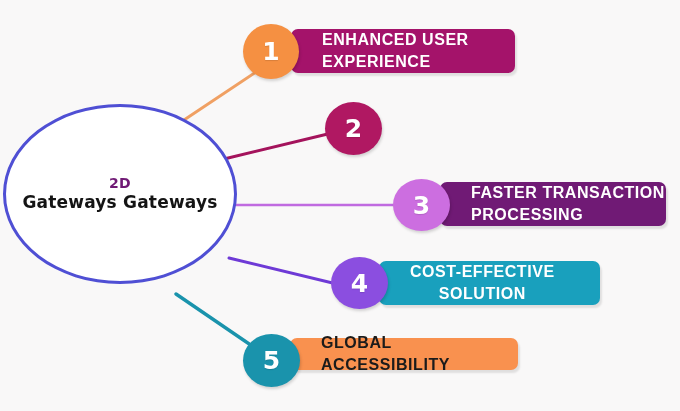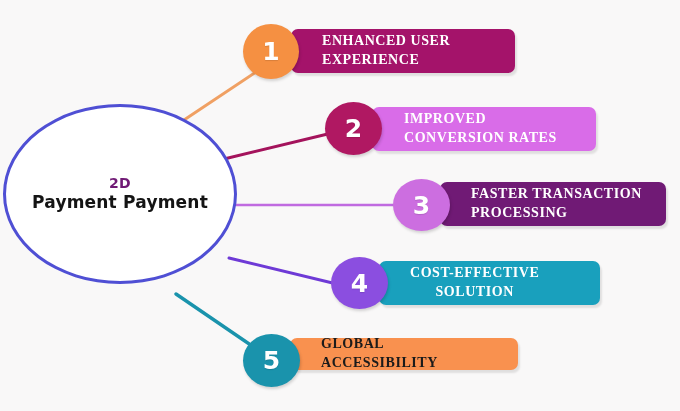--- a/index.html
+++ b/index.html
@@ -64,23 +64,23 @@
   
   .bar {
     position: absolute;
     border-radius: 7px;
     box-sizing: border-box;
     display: flex;
     align-items: center;
     box-shadow: 2px 3px 2px rgba(0,0,0,0.10);
   }
   .bar-label {
-    font-family: Liberation Serif, serif;
+    font-family: Liberation Sans, sans-serif;
     font-weight: bold;
-    font-size: 14px;
+    font-size: 16px;
     letter-spacing: 0.55px;
     line-height: 1.35;
     text-transform: uppercase;
     white-space: pre-line;
   }
   .badge {
     position: absolute;
     border-radius: 50%;
     display: flex;
     align-items: center;
@@ -112,24 +112,20 @@
   </svg>
 
   <div class="bar" style="left:291px; top:29px; width:224px; height:44px; background:#a4136a; padding-left:31px;">
     <span class="bar-label" style="color:#ffffff;">ENHANCED USER
 EXPERIENCE</span>
   </div>
   <div class="badge" style="left:243px; top:24px; width:56px; height:55px; background:#f59042;">
     <span class="badge-num">1</span>
   </div>
 
-  <div class="bar" style="left:372px; top:107px; width:224px; height:44px; background:#d96ce8; padding-left:32px;">
-    <span class="bar-label" style="color:#ffffff;">IMPROVED
-CONVERSION RATES</span>
-  </div>
   <div class="badge" style="left:325px; top:102px; width:57px; height:53px; background:#b01862;">
     <span class="badge-num">2</span>
   </div>
 
   <div class="bar" style="left:440px; top:182px; width:226px; height:44px; background:#701a75; padding-left:31px;">
     <span class="bar-label" style="color:#ffffff;">FASTER TRANSACTION
 PROCESSING</span>
   </div>
   <div class="badge" style="left:393px; top:179px; width:57px; height:52px; background:#cc6ee0;">
     <span class="badge-num">3</span>
@@ -146,16 +142,16 @@
   <div class="bar" style="left:290px; top:338px; width:228px; height:32px; background:#f9914f; padding-left:31px;">
     <span class="bar-label" style="color:#1b1b1b;">GLOBAL
 ACCESSIBILITY</span>
   </div>
   <div class="badge" style="left:243px; top:334px; width:57px; height:53px; background:#1a93ac;">
     <span class="badge-num">5</span>
   </div>
 
   <div class="hub">
     <div class="hub-line1">2D</div>
-    <div class="hub-line2">Payment Payment</div>
+    <div class="hub-line2">Gateways Gateways</div>
   </div>
 
 </div>
 
 </body></html>

